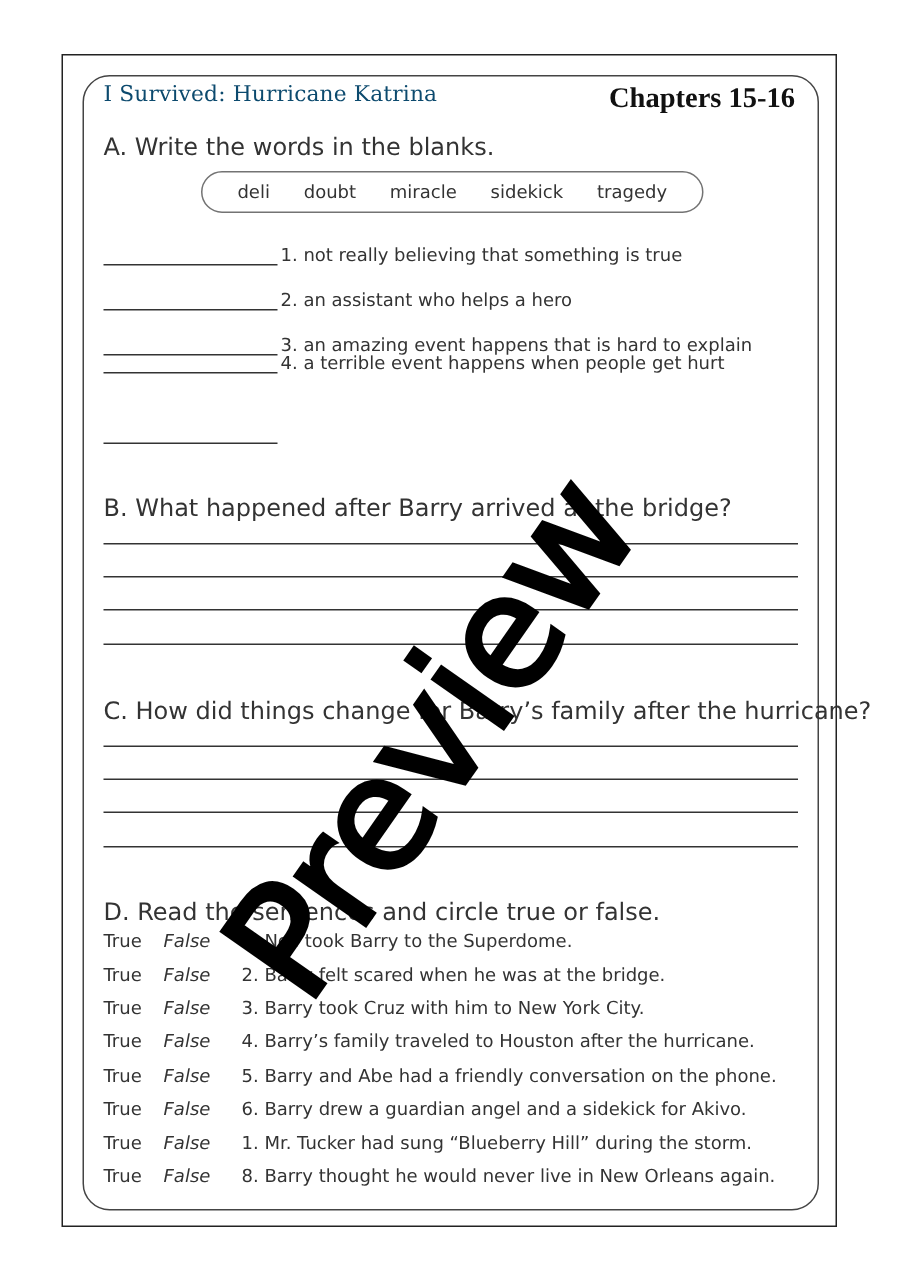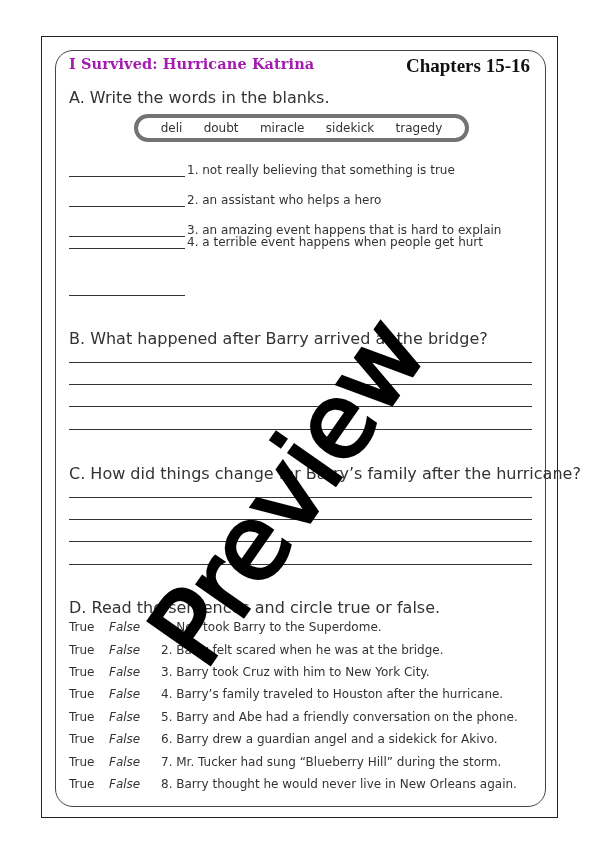--- a/index.html
+++ b/index.html
@@ -10,32 +10,32 @@
     .outer {
       position: absolute; left: 41px; top: 36px; width: 517px; height: 782px;
       border: 1px solid #222; box-sizing: border-box; background: #fff;
     }
     .inner {
       position: absolute; left: 55px; top: 50px; width: 491px; height: 757px;
       border: 1px solid #444; border-radius: 18px; box-sizing: border-box;
     }
     .title {
       position: absolute; left: 69px; top: 55px; font-family: "DejaVu Serif", serif;
-      font-weight: bold; font-size: 14.5px; color: #a21caf; letter-spacing: 0.1px;
+      font-weight: normal; font-size: 14.5px; color: #0c4a6e; letter-spacing: 0.1px;
     }
     .chapters {
       position: absolute; right: 70px; top: 55px; font-family: Liberation Serif, serif;
       font-weight: bold; font-size: 19px; color: #111;
     }
     .section-head {
       position: absolute; left: 69px; font-size: 16px; color: #333;
     }
     .wordbank {
       position: absolute; left: 134px; top: 114px; width: 335px; height: 28px;
-      border: 4px solid #737373; border-radius: 14px; box-sizing: border-box;
+      border: 1px solid #737373; border-radius: 14px; box-sizing: border-box;
       display: flex; justify-content: space-around; align-items: center; padding: 0 12px;
     }
     .wordbank span { font-size: 12px; color: #333; }
     .vocab-row {
       position: absolute; left: 69px; font-size: 12px; color: #333; display: flex; align-items: flex-end;
     }
     .blank {
       display: inline-block; width: 116px; border-bottom: 1px solid #333; margin-right: 2px; height: 12px;
     }
     .write-line {
@@ -131,21 +131,21 @@
   <span>5. Barry and Abe had a friendly conversation on the phone.</span>
 </div>
 <div class="tf-row" style="top:732px;">
   <span class="t">True</span>
   <span class="f">False</span>
   <span>6. Barry drew a guardian angel and a sidekick for Akivo.</span>
 </div>
 <div class="tf-row" style="top:755px;">
   <span class="t">True</span>
   <span class="f">False</span>
-  <span>7. Mr. Tucker had sung “Blueberry Hill” during the storm.</span>
+  <span>1. Mr. Tucker had sung “Blueberry Hill” during the storm.</span>
 </div>
 <div class="tf-row" style="top:777px;">
   <span class="t">True</span>
   <span class="f">False</span>
   <span>8. Barry thought he would never live in New Orleans again.</span>
 </div>
 
 <div class="watermark" style="left:175px; top:600px;">Preview</div>
 
 </body></html>

